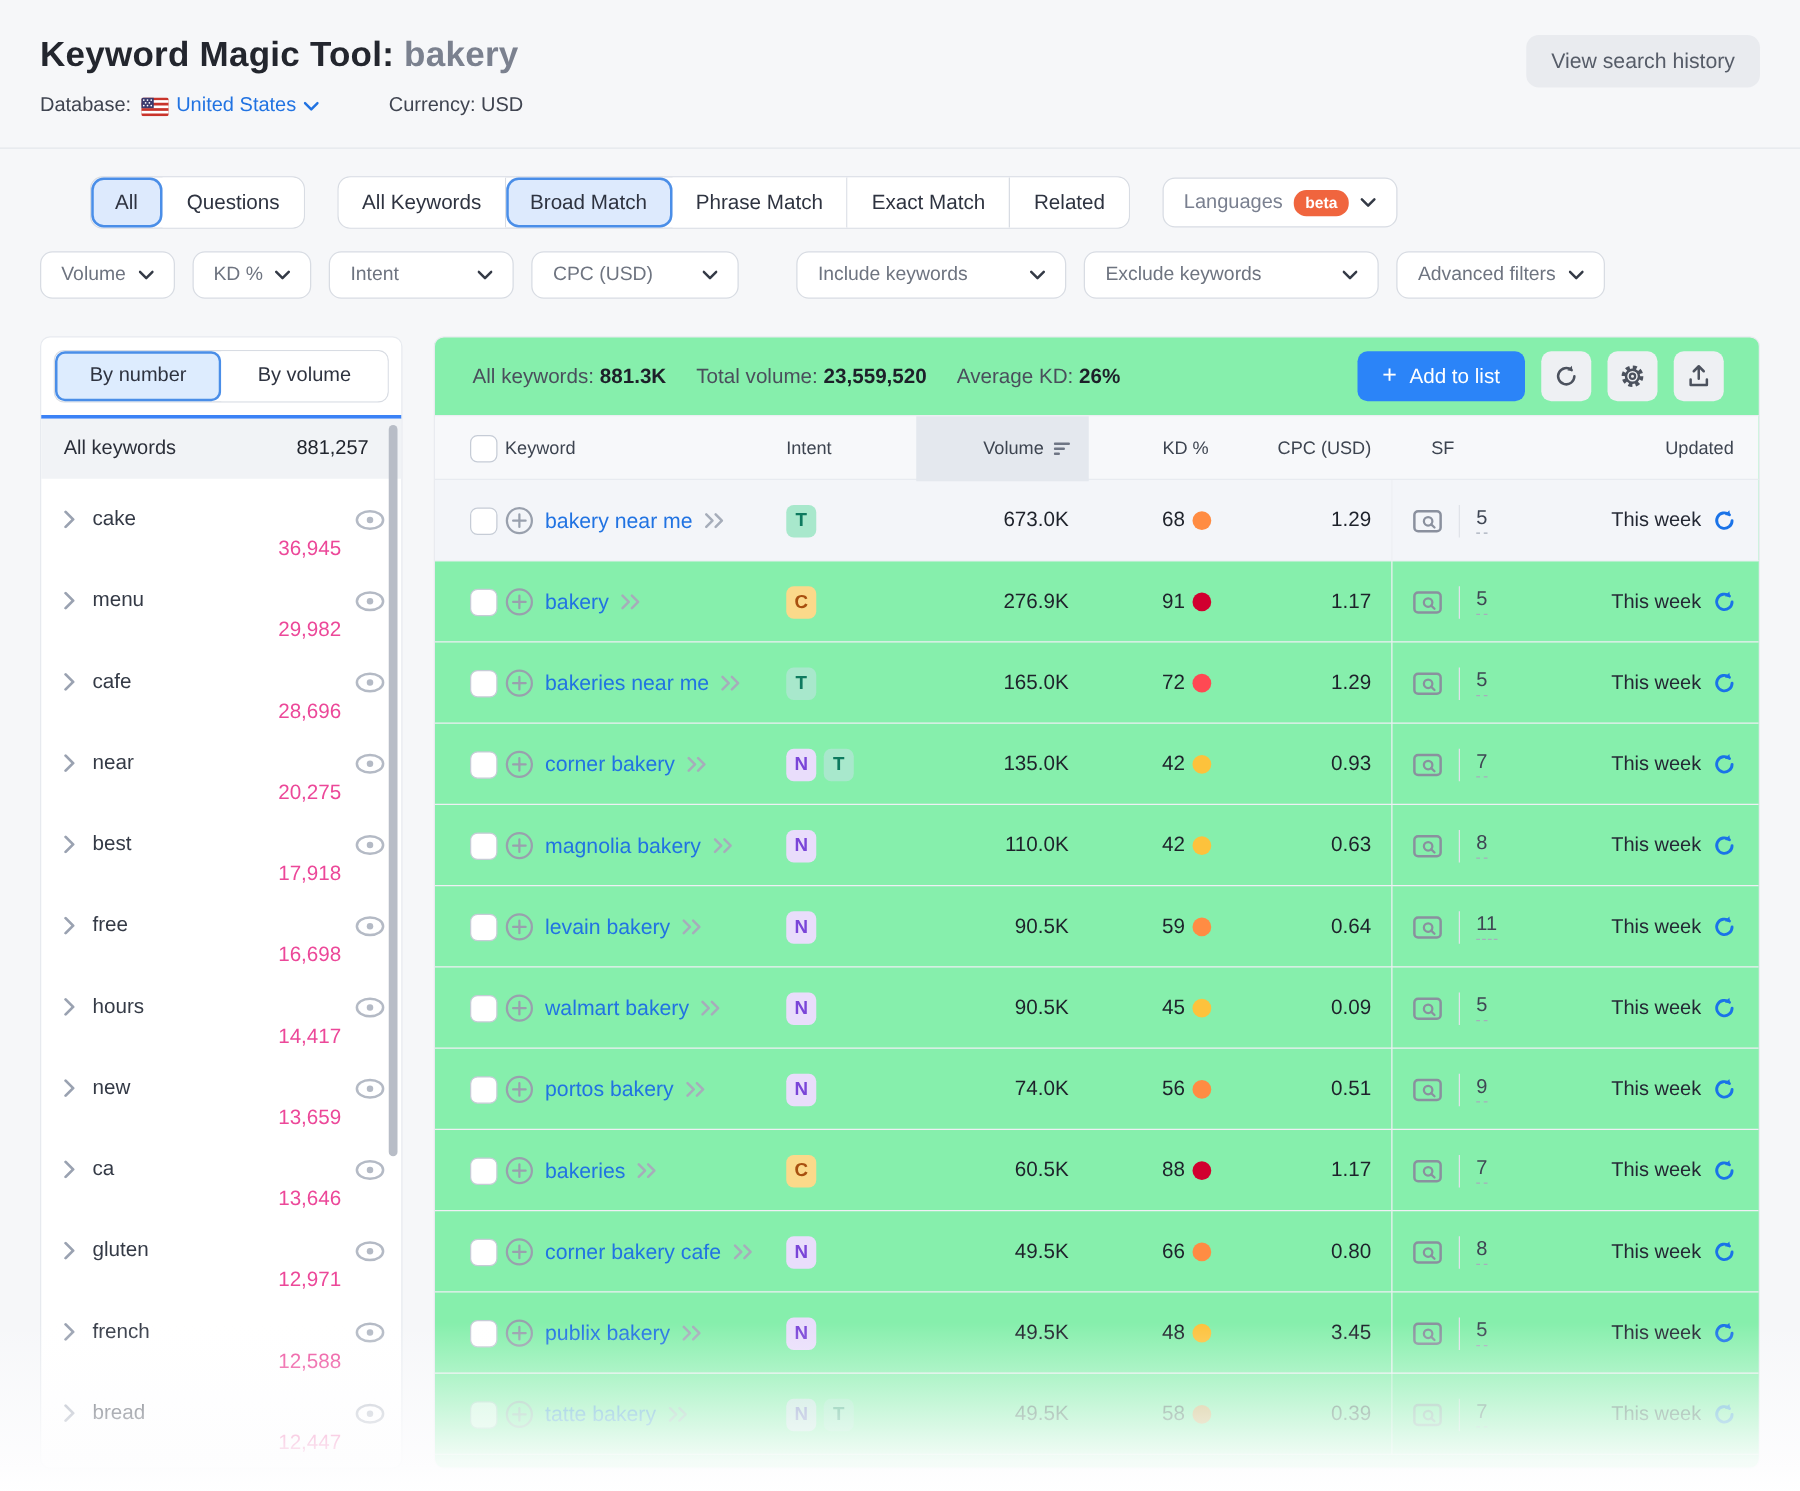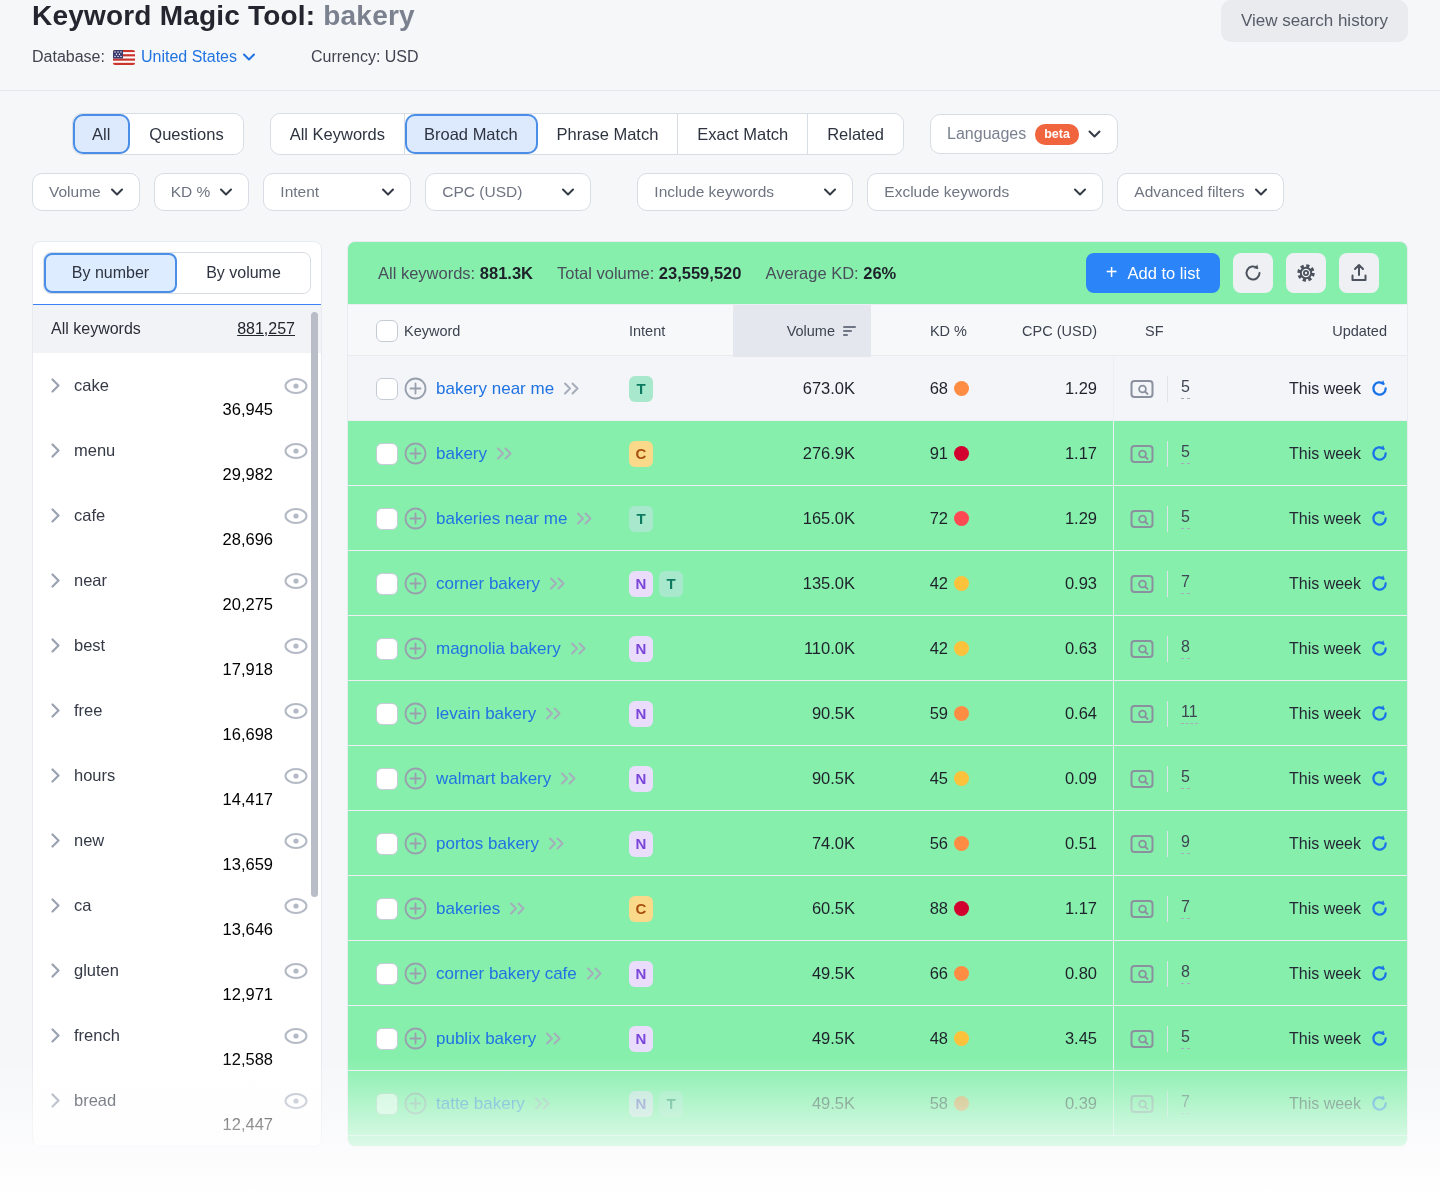--- a/index.html
+++ b/index.html
@@ -6,21 +6,21 @@
   html,body { width:1440px; height:1193px; overflow:hidden; }
   body {
     font-family:"Liberation Sans", sans-serif;
     background:#f6f7f9;
     color:#22262f;
     position:relative;
   }
   .page { padding:0 32px; }
 
   
-  .hdr { display:flex; align-items:flex-start; justify-content:space-between; }
+  .hdr { display:flex; align-items:flex-start; justify-content:space-between; padding-top:28px; }
   .title-line { font-size:28px; font-weight:700; color:#23262e; letter-spacing:.2px; }
   .title-line .query { color:#7b818f; margin-left:8px; }
   .btn-history {
     background:#e9ebef; border:none; border-radius:10px; color:#565c68;
     font-size:17px; padding:11px 20px; font-family:inherit; cursor:pointer;
   }
   .sub-line { display:flex; align-items:center; gap:8px; margin-top:16px; font-size:16px; color:#3f4450; padding-bottom:24px; }
   .db-link { color:#2173e2; display:inline-flex; align-items:center; gap:6px; cursor:pointer; }
   .flag { border-radius:2px; display:inline-block; }
   .currency { margin-left:48px; }
@@ -49,37 +49,37 @@
   .pill {
     display:flex; align-items:center; gap:10px; background:#fff; border:1px solid #d8dce3;
     border-radius:10px; height:38px; padding:0 16px; font-size:15.5px; color:#6e7480; cursor:pointer;
   }
 
   
   .content { display:flex; gap:25px; margin-top:30px; align-items:flex-start; }
 
   
   .sidebar { width:290px; flex:none; background:#fff; border:1px solid #e7eaef; border-radius:8px; position:relative; min-height:906px; }
-  .side-tabs-wrap { padding:10px; border-bottom:1px solid #3b82f6; }
+  .side-tabs-wrap { padding:10px; border-bottom:3px solid #3b82f6; }
   .side-tabs { display:flex; border:1px solid #d8dce3; border-radius:8px; }
   .side-tab {
     flex:1; height:40px; display:flex; align-items:center; justify-content:center;
     font-size:16px; color:#2e3340; cursor:pointer; background:#fff;
   }
   .side-tab:first-child { border-radius:8px 0 0 8px; }
   .side-tab:last-child { border-radius:0 8px 8px 0; }
   .side-tab.active { background:#ddecfe; outline:2px solid #4a8ee8; outline-offset:-2px; border-radius:8px; }
   .all-row {
     display:flex; align-items:center; justify-content:space-between;
     background:#f1f3f6; padding:0 26px 0 18px; height:48px; font-size:16px; color:#2b2f3a; cursor:pointer;
   }
-  .all-row .cnt { color:#22262f;text-decoration:underline; }
+  .all-row .cnt { color:#22262f; }
   .side-item { display:flex; align-items:center; height:65px; padding:0 12px 0 18px; cursor:pointer; }
   .side-item .lbl { margin-left:14px; flex:1; font-size:16.5px; color:#343a46; }
-  .side-item .cnt { font-size:16.5px; color:#000000; margin-right:10px;margin-top:47px; }
+  .side-item .cnt { font-size:16.5px; color:#ec4899; margin-right:10px;margin-top:47px; }
   .side-scrollbar { position:absolute; right:3px; top:70px; width:7px; height:585px; background:#b8bdc7; border-radius:4px; }
 
   
   .main-card { flex:1; background:#86efac; border:1px solid #e9ebf0; border-radius:8px; min-height:906px; overflow:hidden; }
   .stats-bar { display:flex; align-items:center; height:62px; padding:0 28px 0 30px; }
   .stat { font-size:16.5px; color:#4a4f5c; margin-right:24px; }
   .stat b { color:#1d2029; font-weight:700; }
   .toolbar { margin-left:auto; display:flex; align-items:center; gap:13px; }
   .btn-add {
     display:flex; align-items:center; gap:10px; background:#2b84f8; color:#fff; border:none;

